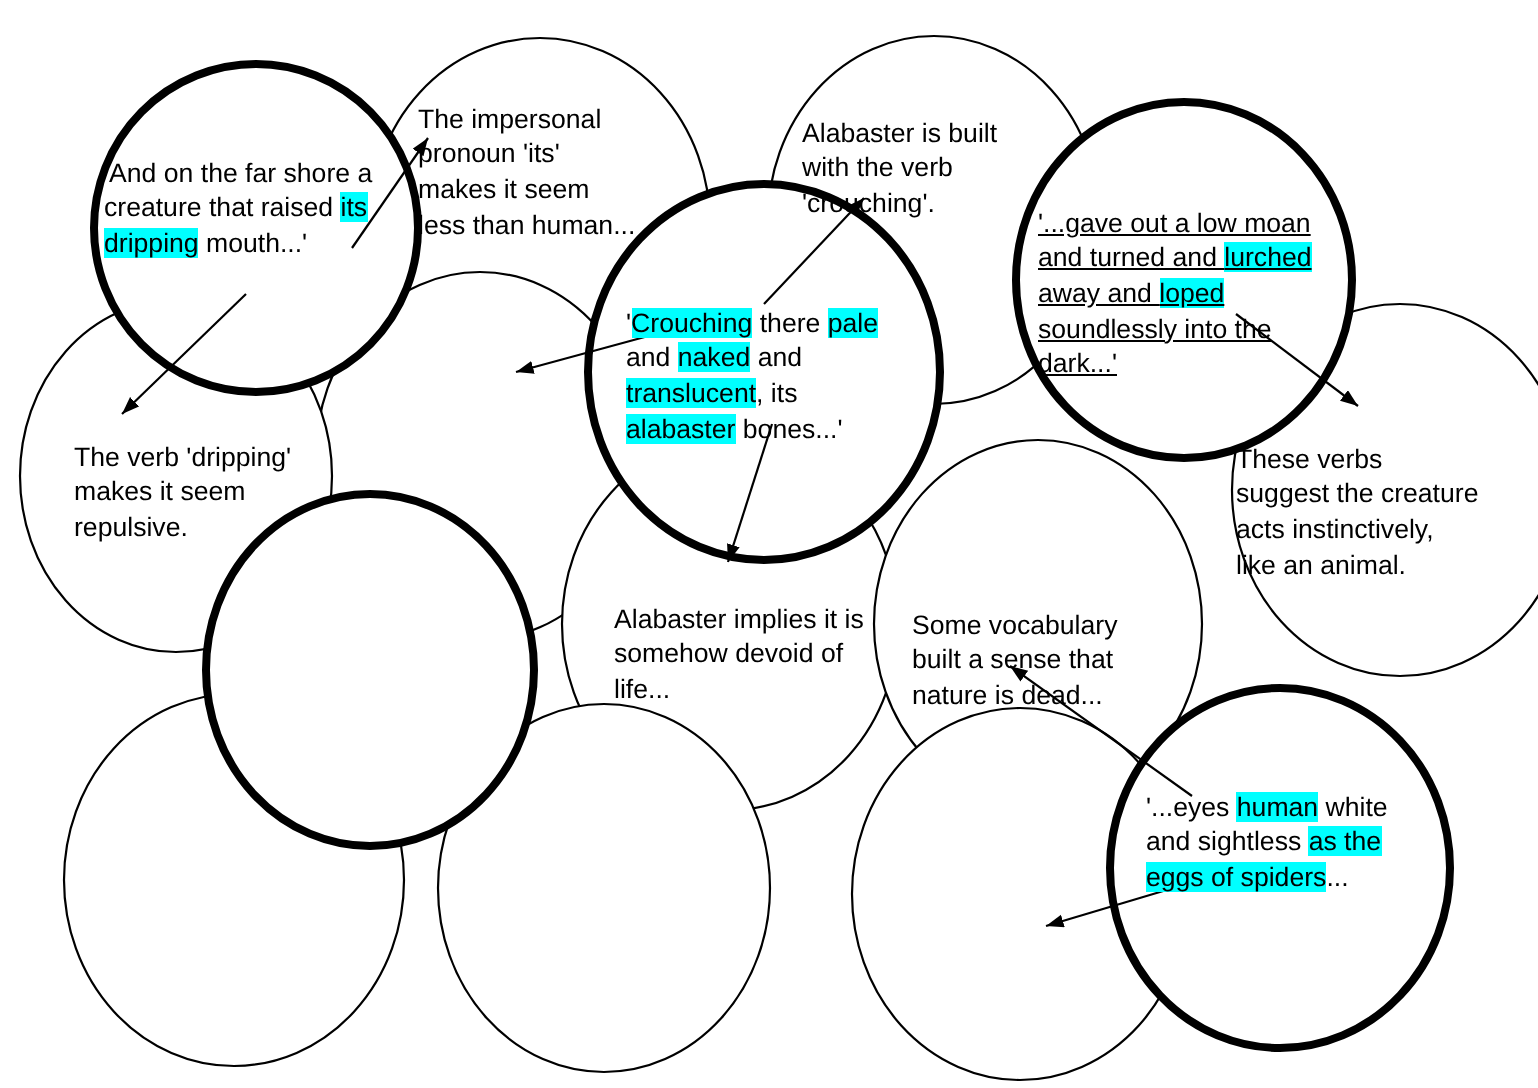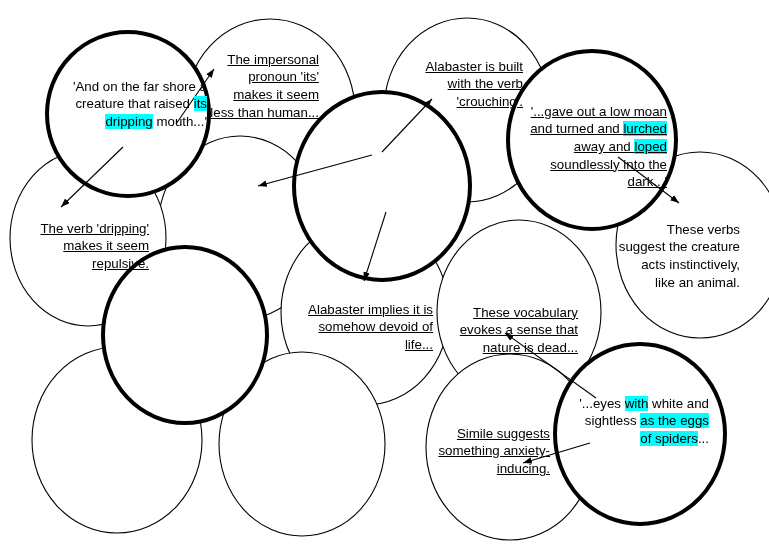--- a/index.html
+++ b/index.html
@@ -25,22 +25,22 @@
     height: 544px;
   }
   .bubble-text {
     position: absolute;
     color: #000000;
     font-size: 13.3px;
     line-height: 1.33;
     white-space: pre-line;
     pointer-events: none;
   }
-  .t-center { text-align: right; }
-  .t-left   { text-align: right; text-decoration: underline; }
+  .t-center { text-align: left; }
+  .t-left   { text-align: left; }
   .hl {
     background: #00FFFF;
     color: #000000;
   }
 </style>
 </head>
 <body>
 
 <div id="canvas">
 
@@ -95,41 +95,41 @@
 
   <div class="bubble-text t-left" style="left:37px;  top:202px; width:112px;">
     <span>The verb 'dripping' makes it seem repulsive.</span>
   </div>
 
 
   <div class="bubble-text t-left" style="left:401px; top:40px;  width:122px;">
     <span>Alabaster is built with the verb 'crouching'.</span>
   </div>
 
+  <div class="bubble-text t-center" style="left:313px; top:135px; width:140px;">
+    <span>'<span class="hl">Crouching</span> there <span class="hl">pale</span> and <span class="hl">naked</span> and <span class="hl">translucent</span>, its <span class="hl">alabaster</span> bones...'</span>
+  </div>
 
   <div class="bubble-text t-center" style="left:519px; top:85px;  width:148px;text-decoration:underline;">
     <span>'...gave out a low moan and turned and <span class="hl">lurched</span> away and <span class="hl">loped</span> soundlessly into the dark...'</span>
   </div>
 
   <div class="bubble-text t-center" style="left:618px; top:203px; width:122px;">
     <span>These verbs suggest the creature acts instinctively, like an animal.</span>
   </div>
 
   <div class="bubble-text t-left" style="left:307px; top:283px; width:126px;">
     <span>Alabaster implies it is somehow devoid of life...</span>
   </div>
 
   <div class="bubble-text t-left" style="left:456px; top:286px; width:122px;">
-    <span>These vocabulary evokes a sense that nature is dead...</span>
+    <span>Some vocabulary built a sense that nature is dead...</span>
   </div>
 
 
 
 
-  <div class="bubble-text t-left" style="left:424px; top:407px; width:126px;">
-    <span>Simile suggests something anxiety-inducing.</span>
-  </div>
 
   <div class="bubble-text t-center" style="left:573px; top:377px; width:136px;">
-    <span>'...eyes <span class="hl">with</span> white and sightless <span class="hl">as the eggs of spiders</span>...</span>
+    <span>'...eyes <span class="hl">human</span> white and sightless <span class="hl">as the eggs of spiders</span>...</span>
   </div>
 
 </div>
 
 </body></html>

